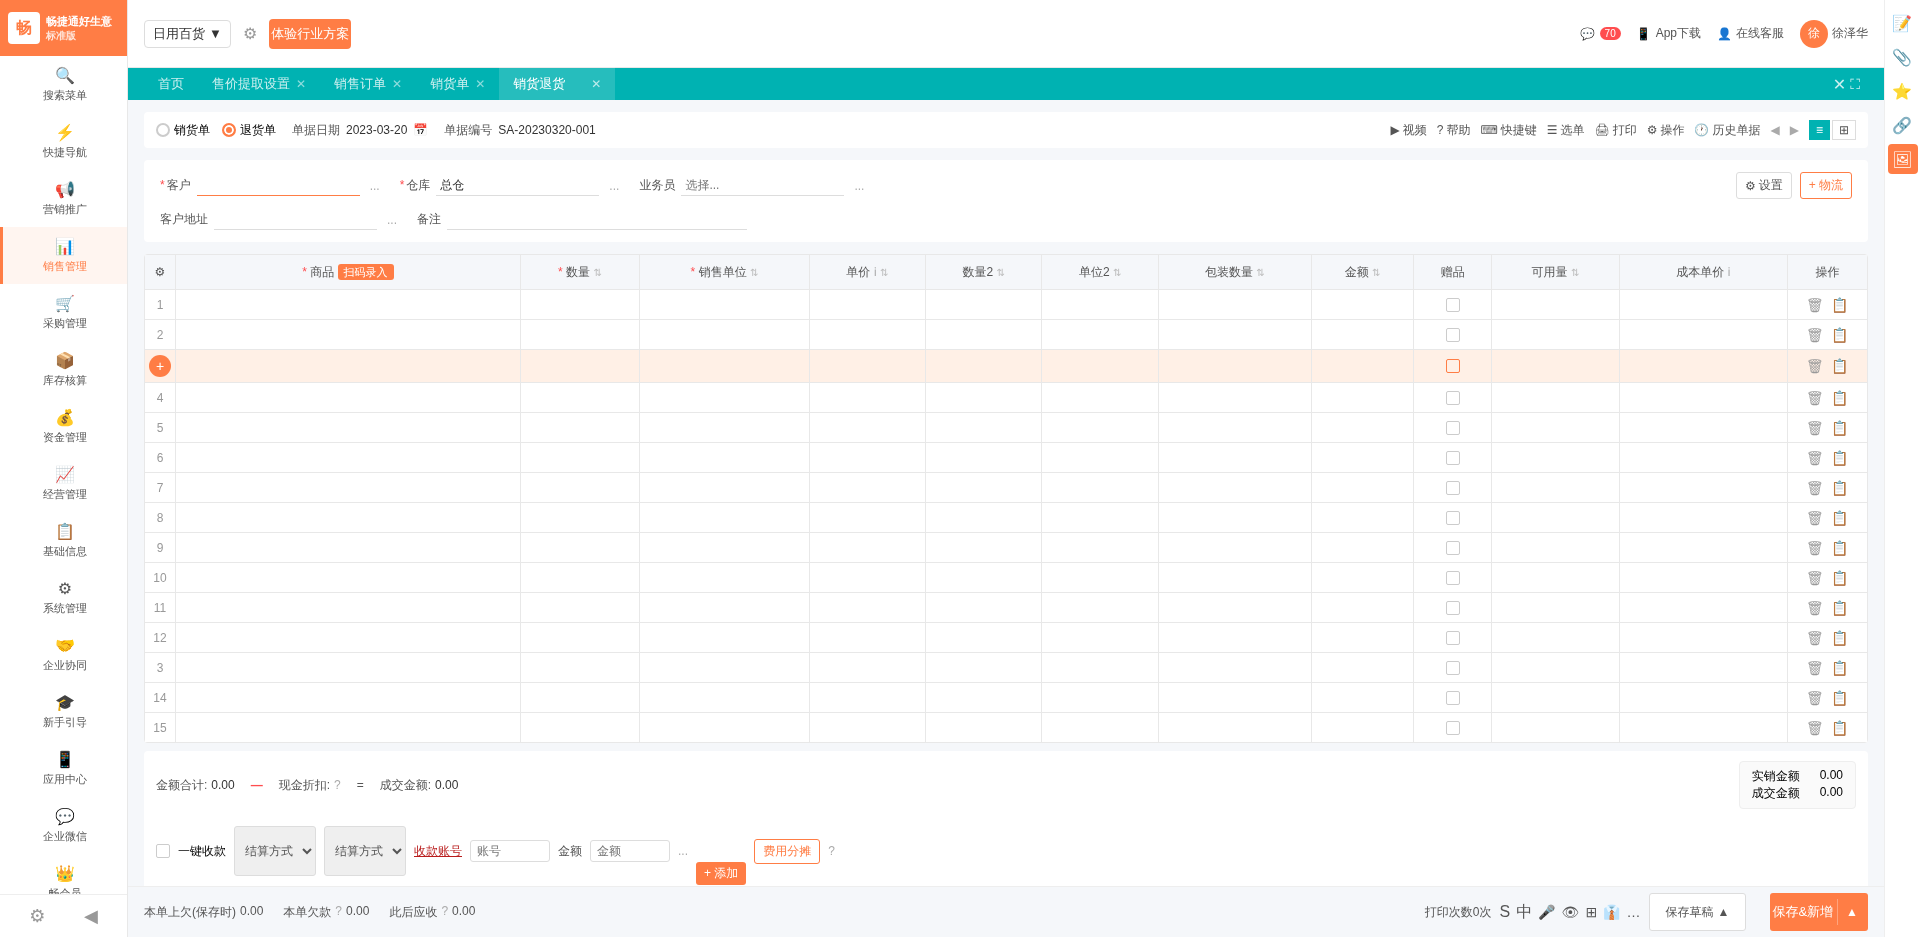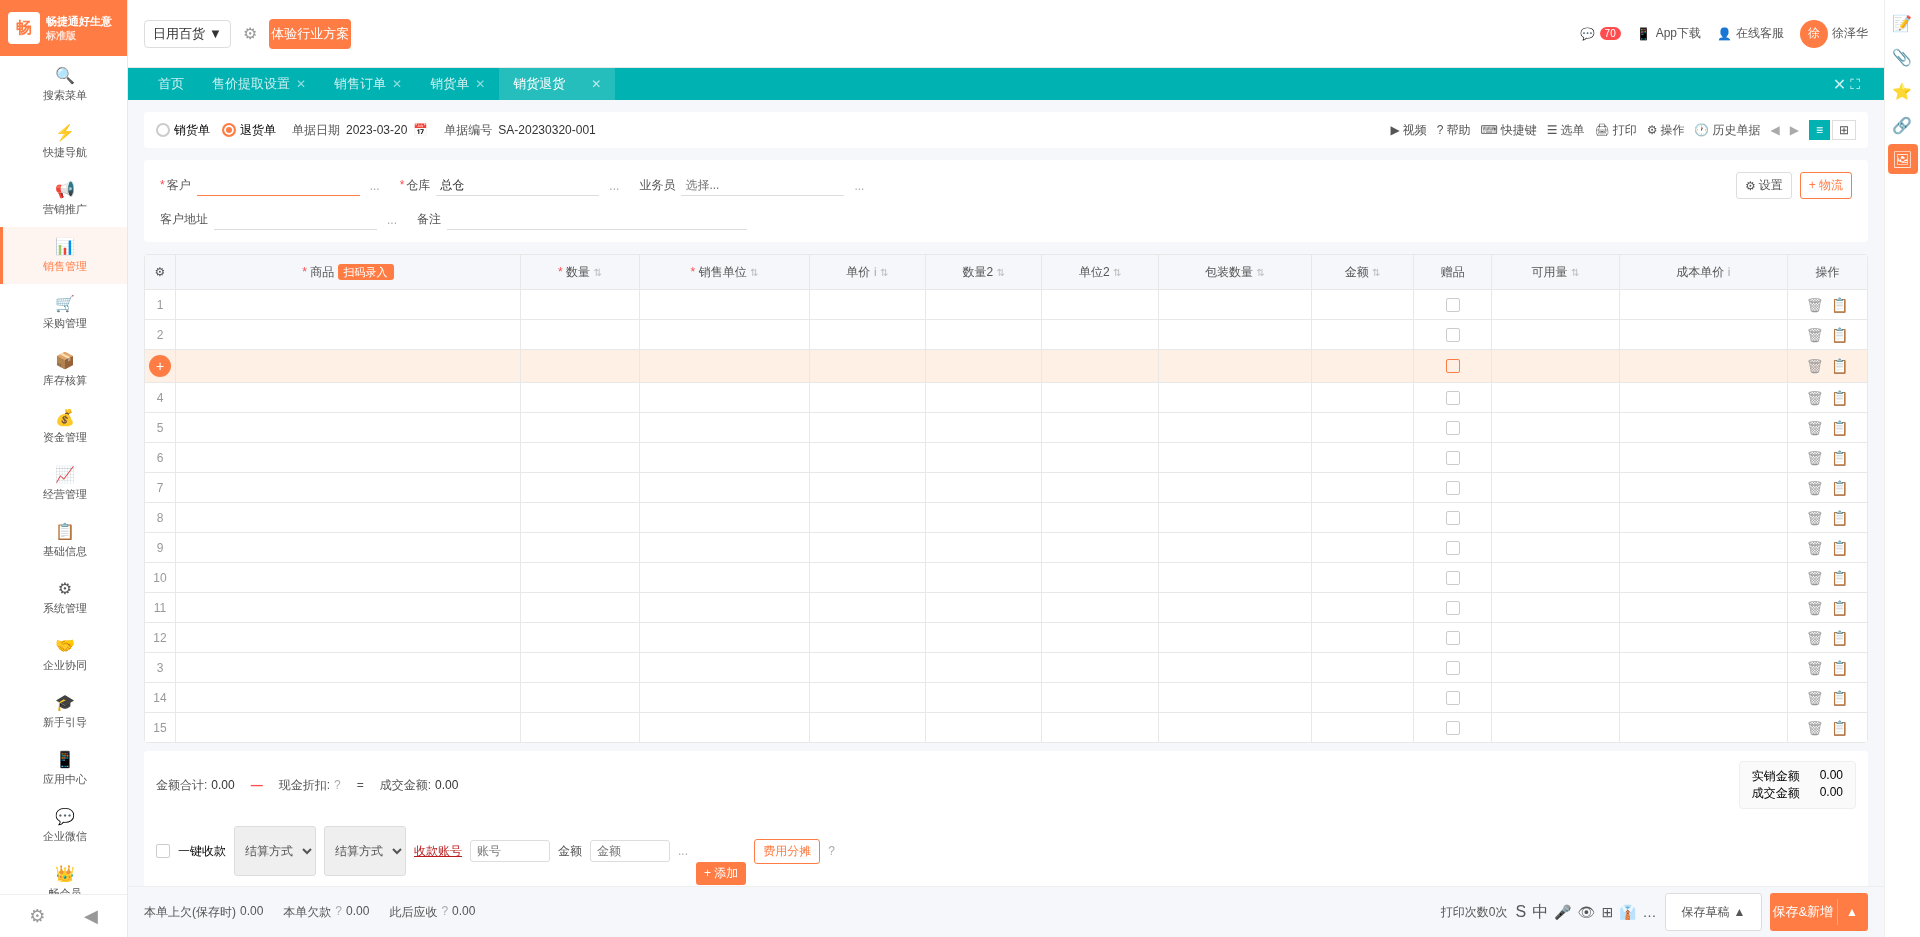--- a/index.html
+++ b/index.html
@@ -82,21 +82,21 @@
     .payment-select { border: 1px solid #ddd; border-radius: 3px; padding: 16px 6px; font-size: 12px; cursor: pointer; color: #555; }
     .payment-input { border: 1px solid #ddd; border-radius: 3px; padding: 3px 6px; font-size: 12px; width: 80px; color: #555; }
     .add-btn { background: #ff7d45; color: #fff; border: none; border-radius: 3px; padding: 3px 8px; cursor: pointer; font-size: 12px; margin-top: 45px; }
     .split-btn { border: 1px solid #ff7d45; color: #ff7d45; background: #fff; border-radius: 3px; padding: 3px 8px; cursor: pointer; font-size: 12px; }
 
     
     .status-bar { display: flex; align-items: center; justify-content: space-between; padding: 6px 16px; background: #f5f7fa; border-top: 1px solid #eee; font-size: 12px; color: #555; flex-shrink: 0; }
     .status-left { display: flex; gap: 20px; }
     .status-item { display: flex; gap: 4px; }
     .status-right { display: flex; align-items: center; gap: 8px; }
-    .action-buttons { display: flex; gap: 8px; }
+    .action-buttons { display: flex; gap: 24px; }
     .btn-save-draft { background: #fff; border: 1px solid #ddd; border-radius: 3px; padding: 6px 16px; cursor: pointer; font-size: 12px; color: #555; display: flex; align-items: center; gap: 4px; }
     .btn-save-new { background: #ff7d45; color: #fff; border: none; border-radius: 3px; padding: 6px 2px; cursor: pointer; font-size: 13px; font-weight: 500; display: flex; align-items: center; gap: 4px; }
     .btn-chevron { padding: 6px 8px; cursor: pointer; font-size: 12px; border-left: 1px solid rgba(255,255,255,0.3); }
 
     
     .right-panel { width: 36px; background: #fff; display: flex; flex-direction: column; align-items: center; padding: 8px 0; gap: 4px; border-left: 1px solid #eee; flex-shrink: 0; }
     .rp-btn { width: 30px; height: 30px; display: flex; align-items: center; justify-content: center; cursor: pointer; color: #666; font-size: 16px; border-radius: 4px; }
     .rp-btn.active { background: #ff7d45; color: #fff; }
 
     

